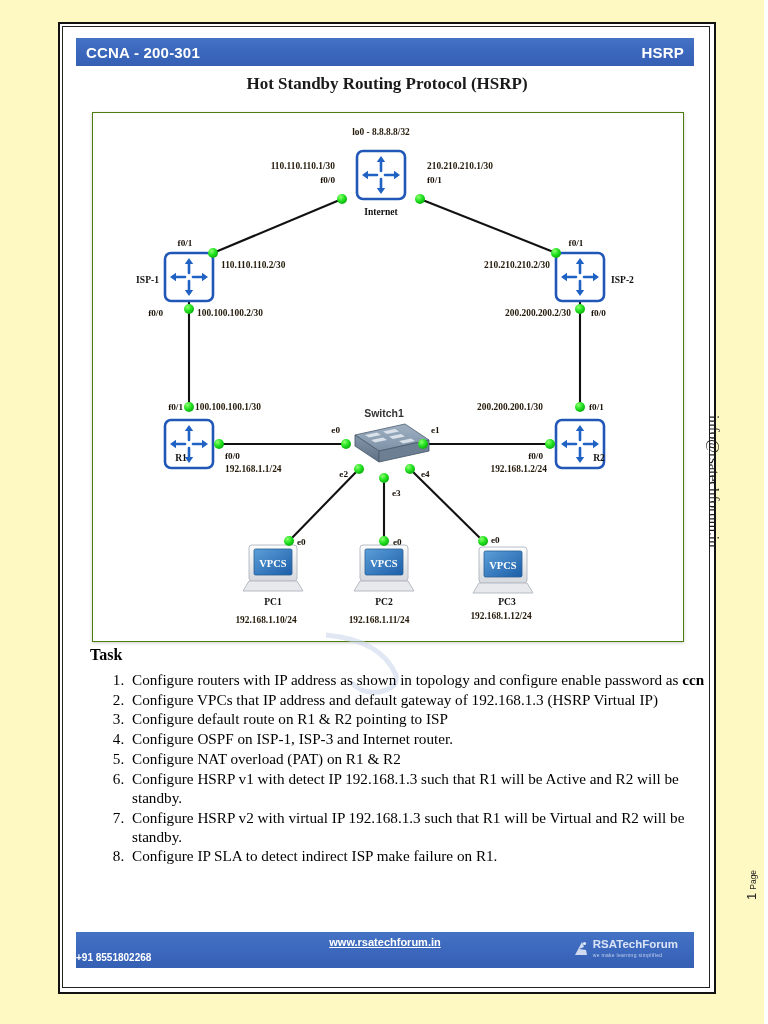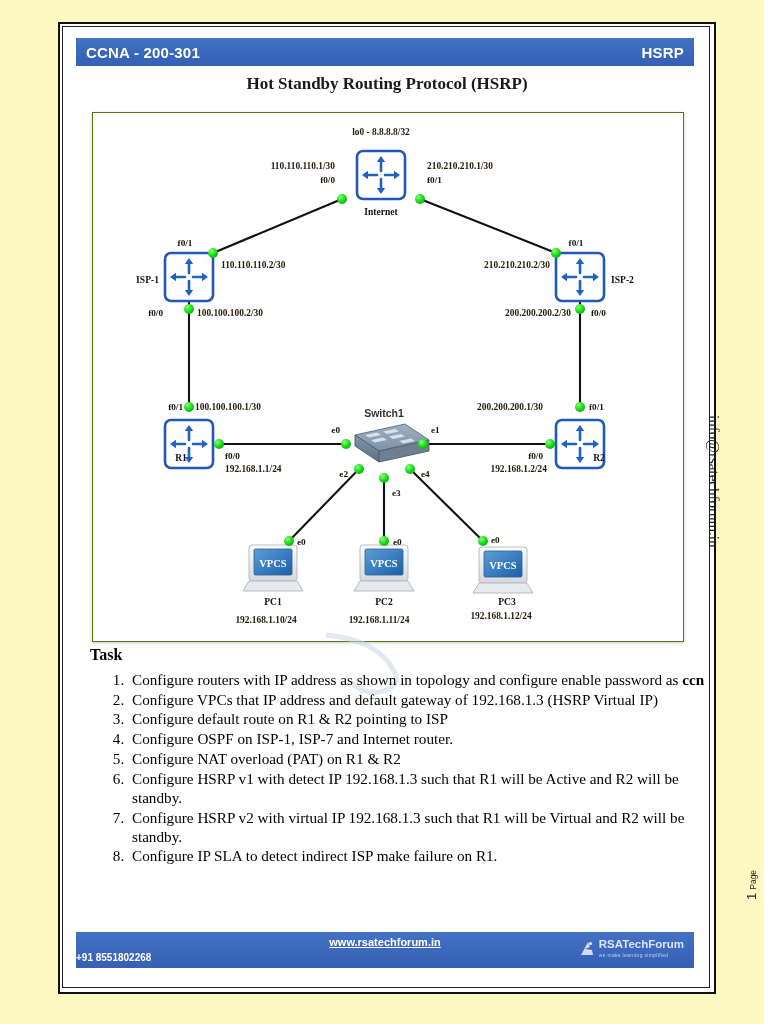--- a/index.html
+++ b/index.html
@@ -125,21 +125,21 @@
     left: 0; top: 20px;
     width: 618px;
     text-align: left;
     color: #ffffff;
     font-family: "Liberation Sans", sans-serif;
     font-weight: bold;
     font-size: 10px;
   }
   .footer-logo {
     position: absolute;
-    right: 10px; top: 7px;
+    right: 16px; top: 7px;
     display: flex; align-items: center; gap: 4px;
     opacity: 0.92;
   }
   .footer-logo .logo-word {
     color: #e8eefb;
     font-family: "Liberation Sans", sans-serif;
     font-weight: bold;
     font-size: 11.5px;
     line-height: 1;
   }
@@ -403,21 +403,21 @@
 
     <svg class="watermark" viewBox="0 0 120 70">
       <path d="M5 5 Q60 10 75 45 Q78 58 58 62 Q40 64 30 52" fill="none" stroke="#c9d6ea" stroke-width="5"></path>
     </svg>
 
     <div class="task-head">Task</div>
     <ol class="task-list">
       <li>Configure routers with IP address as shown in topology and configure enable password as <b>ccna</b>.</li>
       <li>Configure VPCs that IP address and default gateway of 192.168.1.3 (HSRP Virtual IP)</li>
       <li>Configure default route on R1 &amp; R2 pointing to ISP</li>
-      <li>Configure OSPF on ISP-1, ISP-7 and Internet router.</li>
+      <li>Configure OSPF on ISP-1, ISP-3 and Internet router.</li>
       <li>Configure NAT overload (PAT) on R1 &amp; R2</li>
       <li>Configure HSRP v1 with detect IP 192.168.1.3 such that R1 will be Active and R2 will be standby.</li>
       <li>Configure HSRP v2 with virtual IP 192.168.1.3 such that R1 will be Virtual and R2 will be standby.</li>
       <li>Configure IP SLA to detect indirect ISP make failure on R1.</li>
     </ol>
 
     <div class="footer">
       <a class="footer-site" href="#">www.rsatechforum.in</a>
       <div class="footer-phone">+91 8551802268</div>
       <div class="footer-logo">

